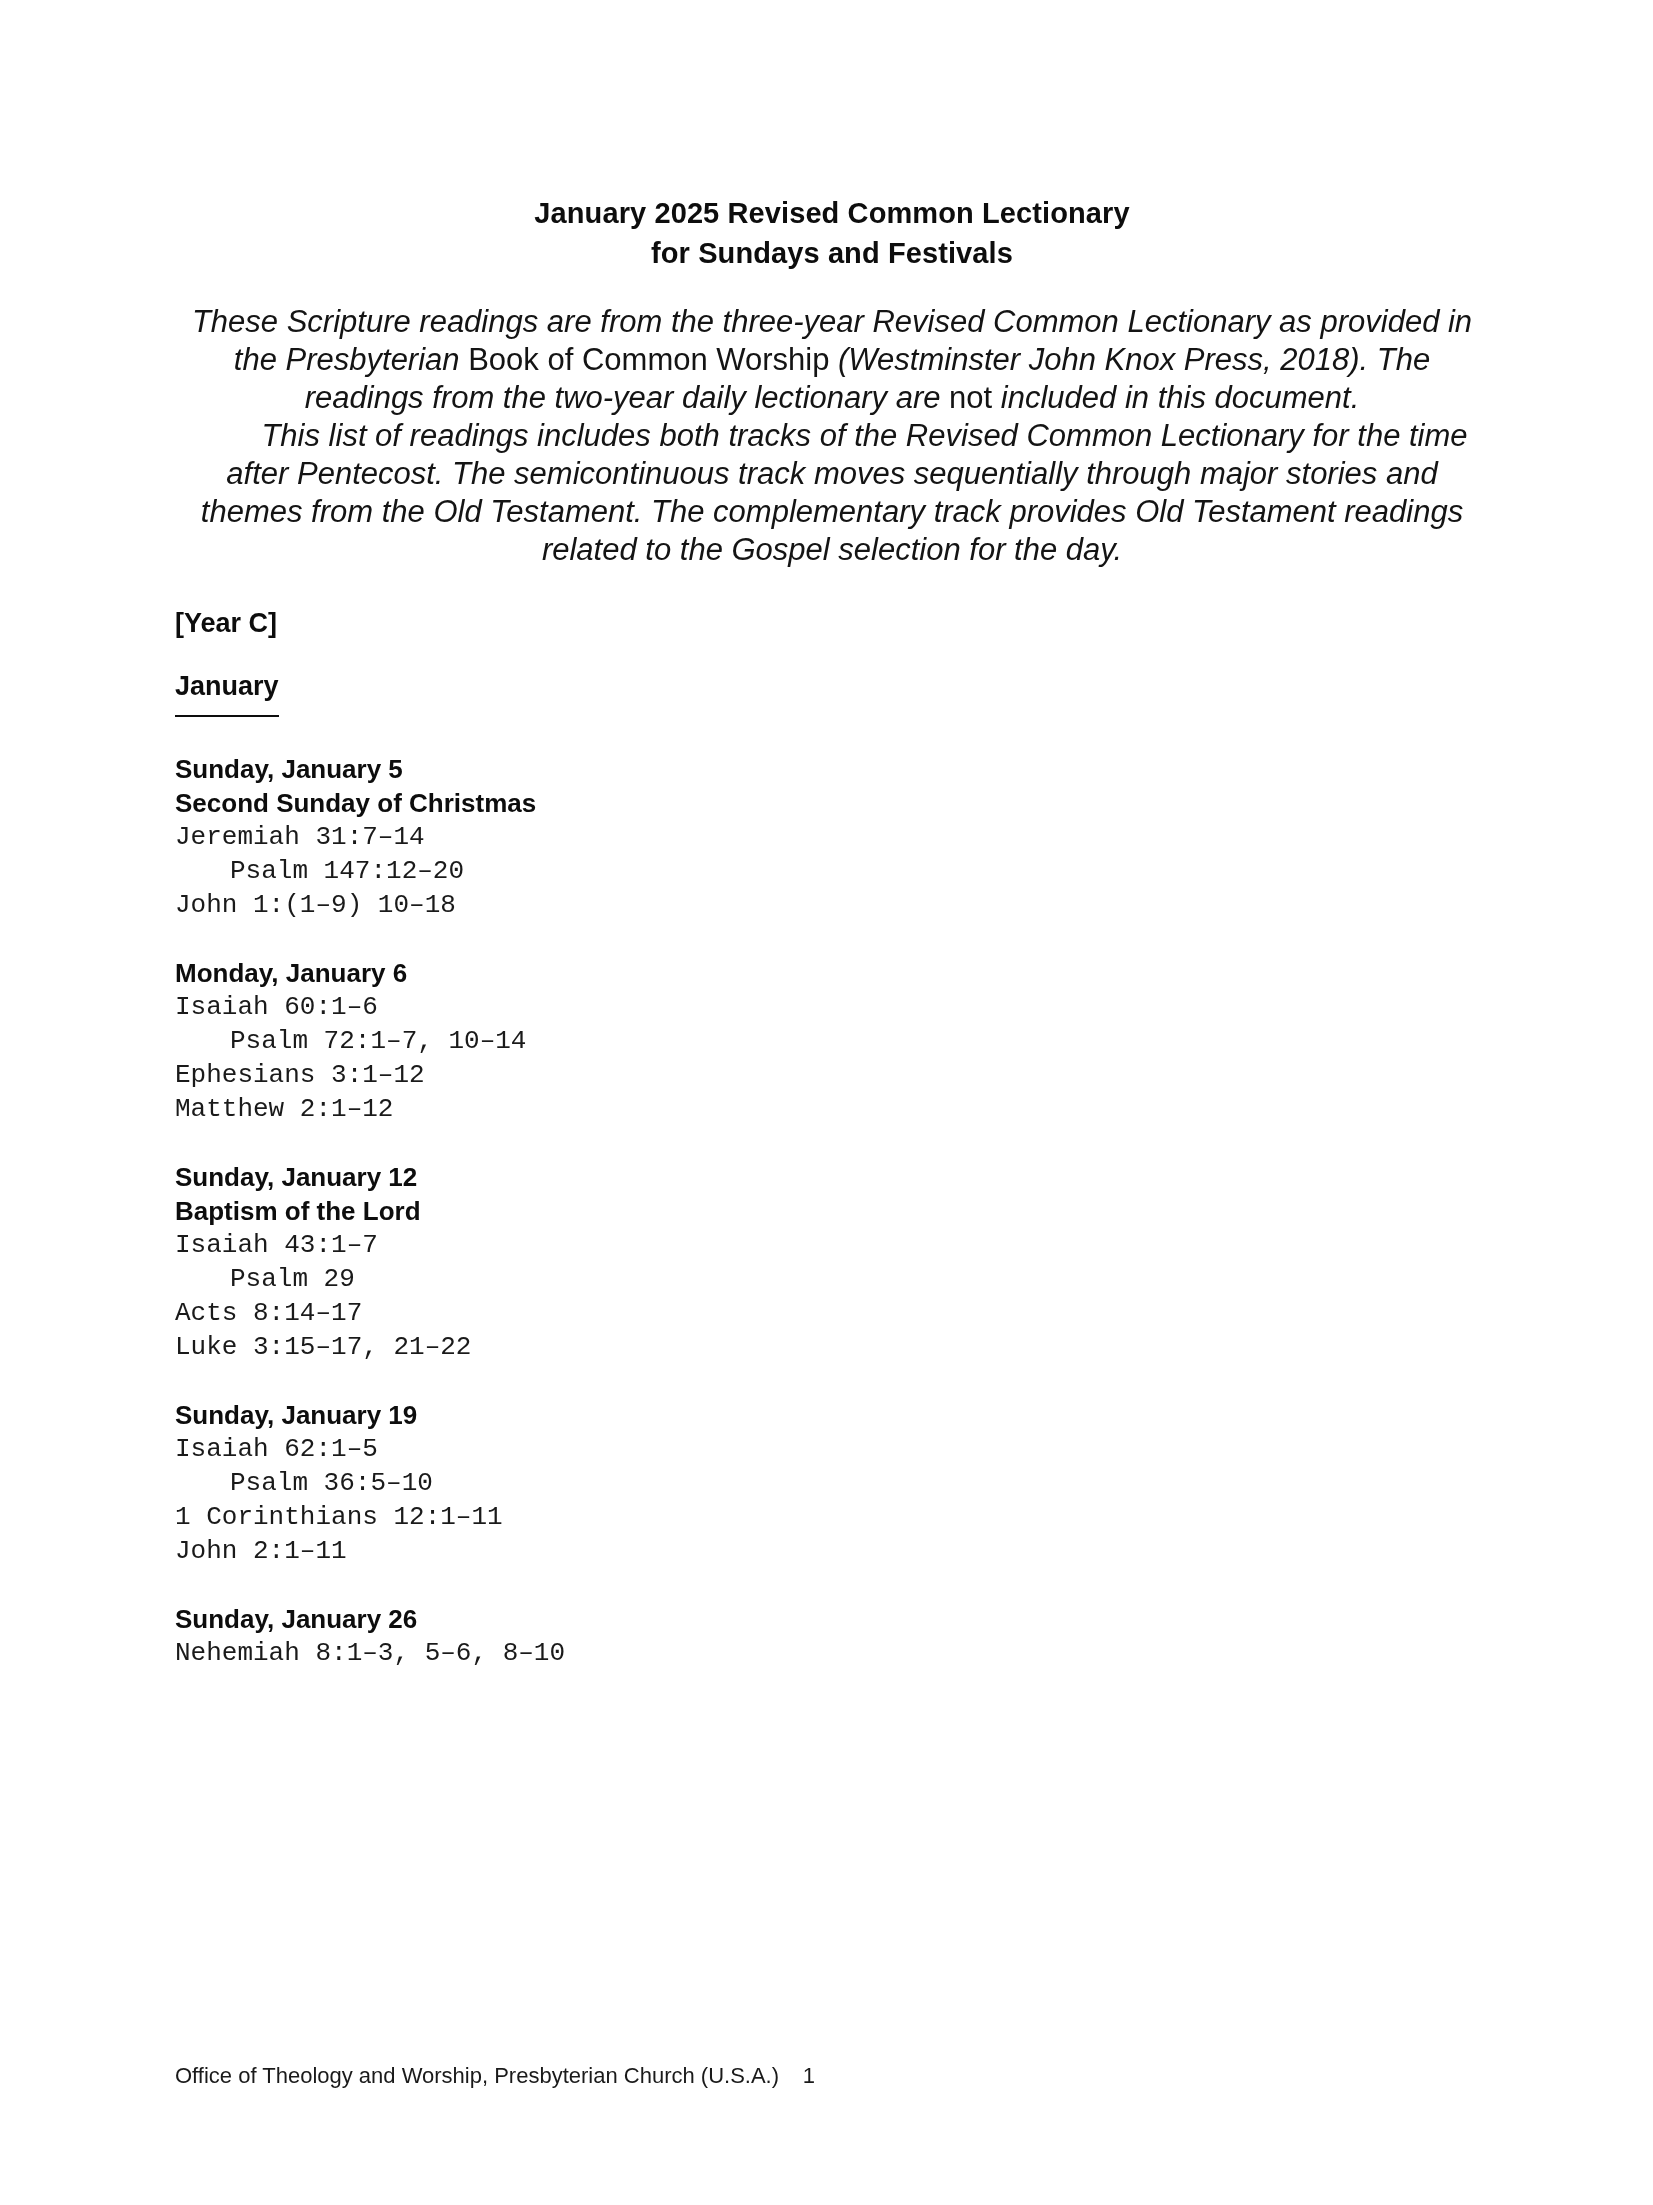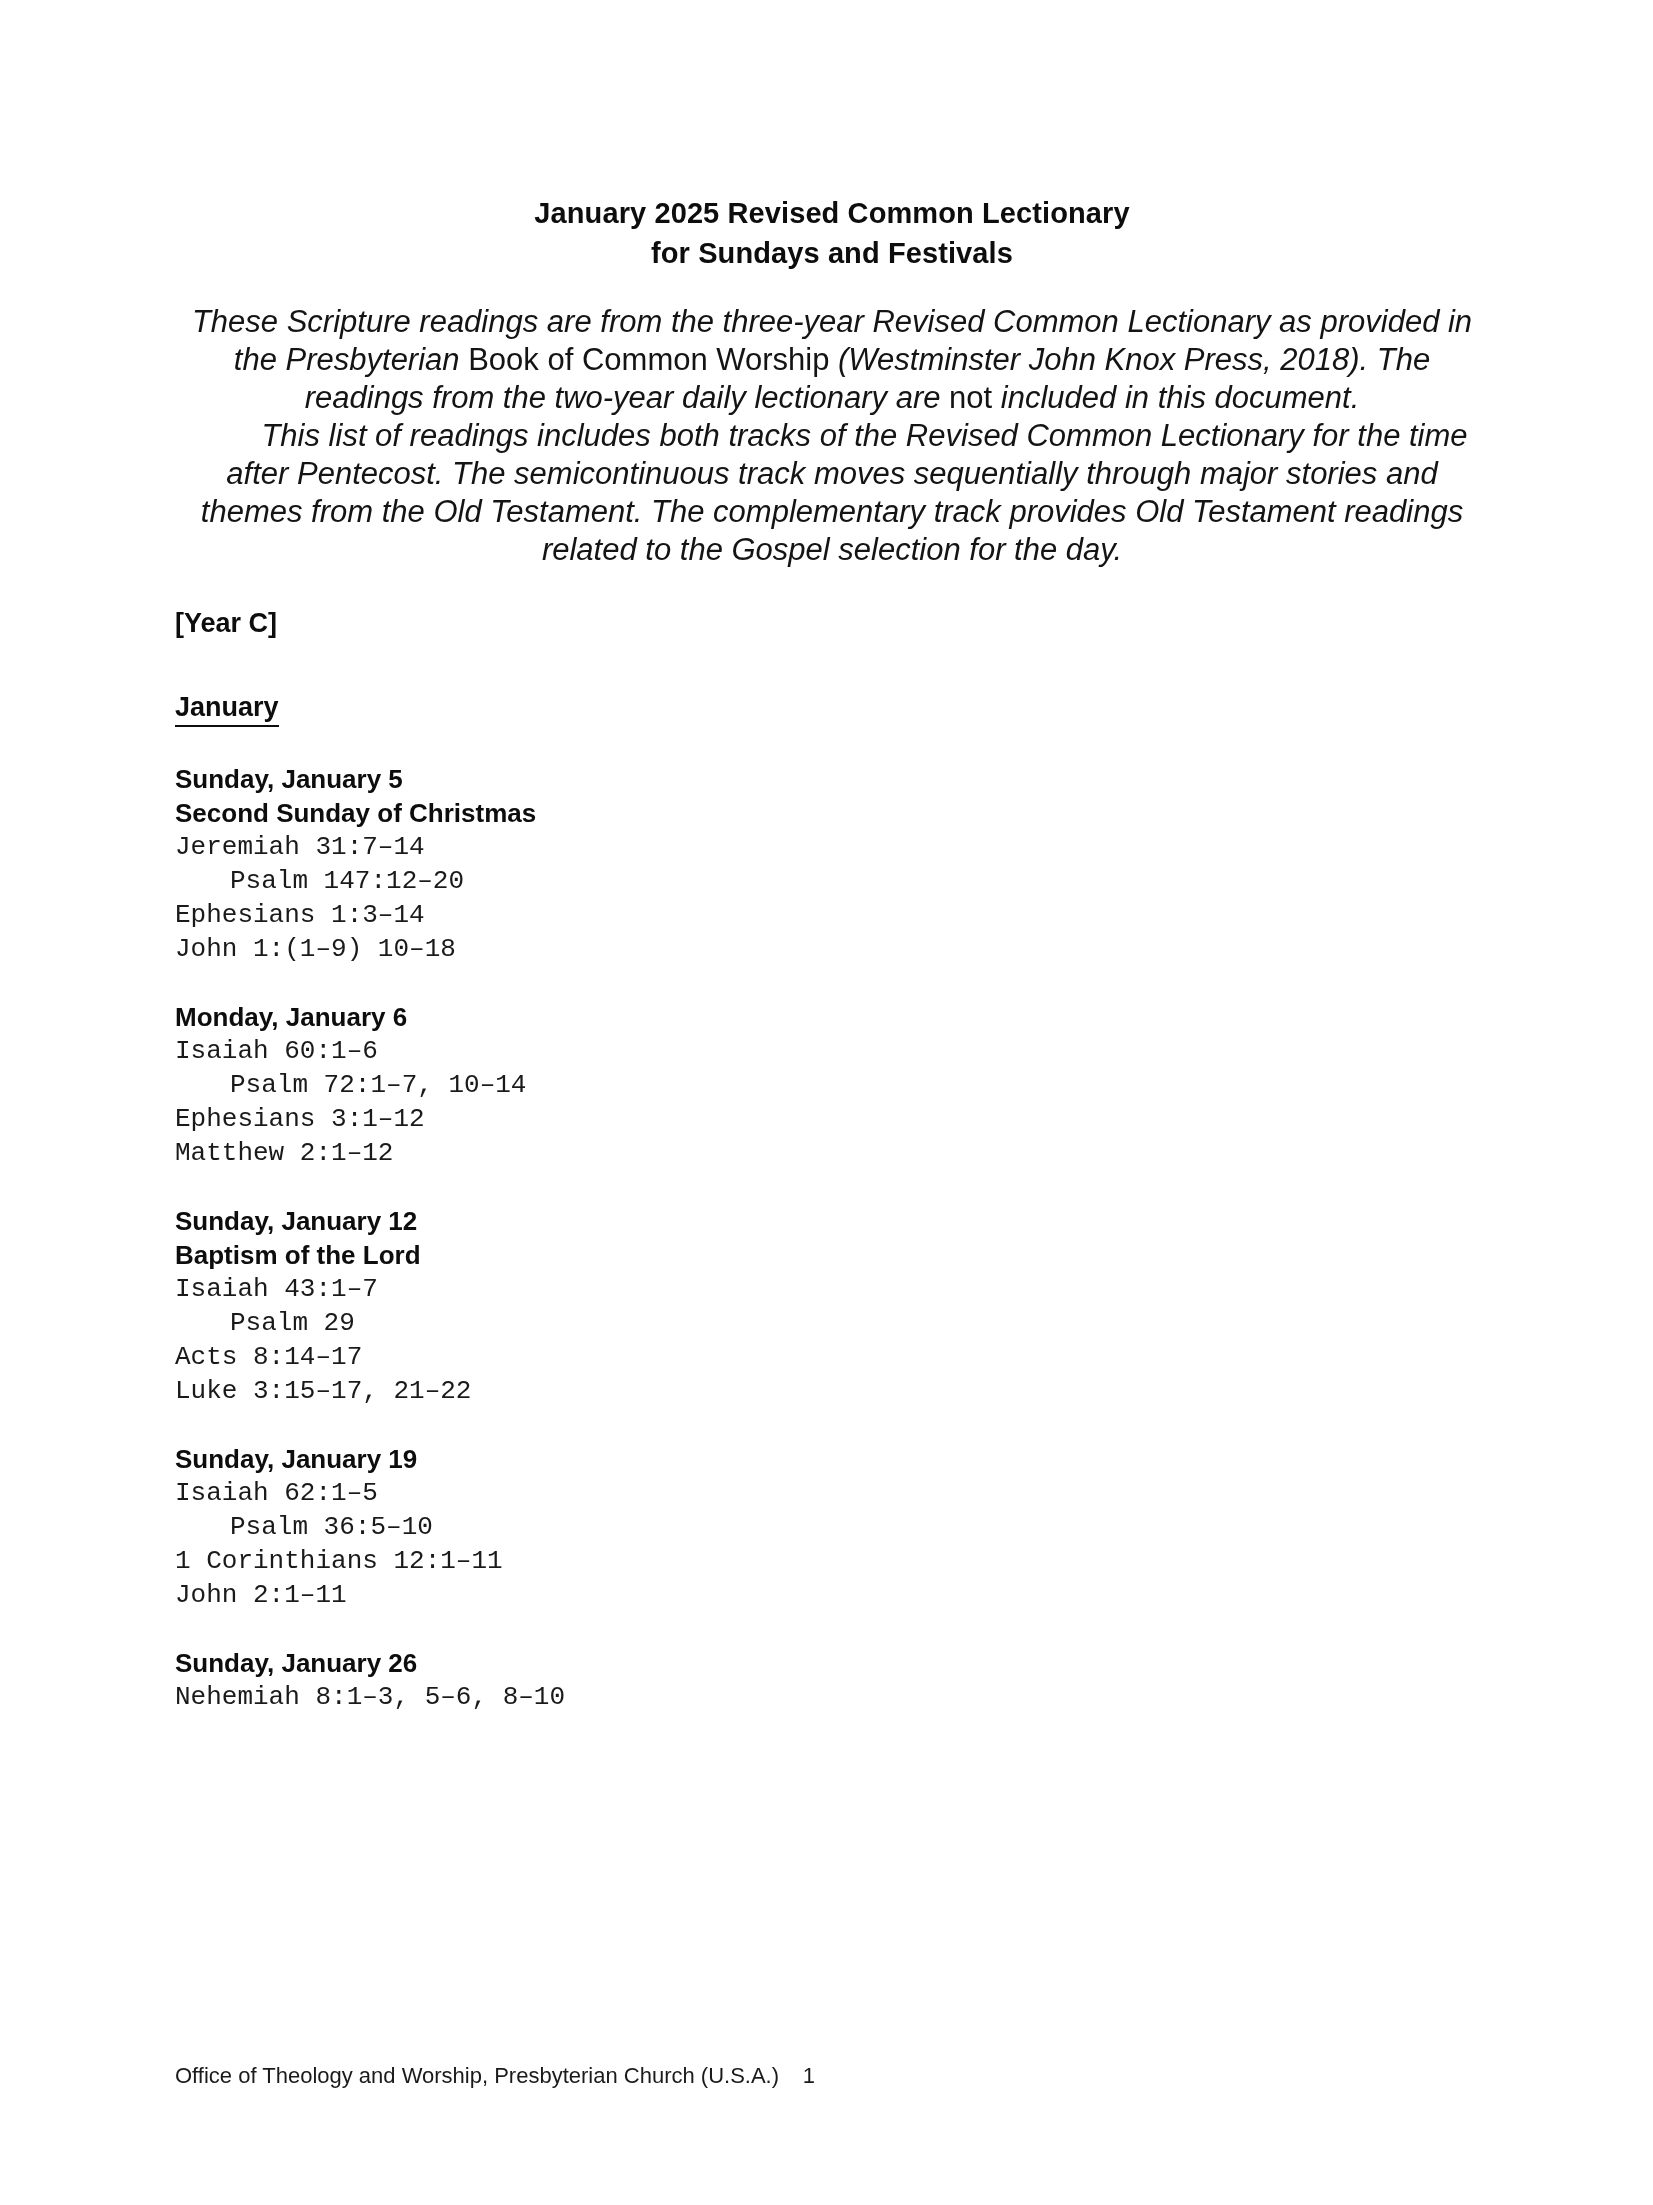--- a/index.html
+++ b/index.html
@@ -59,28 +59,28 @@
 
   
   .year-label {
     margin-top: 37px;
     font-size: 27px;
     line-height: 35px;
     font-weight: bold;
     color: #0d0d0d;
   }
   .month-label {
-    margin-top: 49px;
+    margin-top: 28px;
     font-size: 27px;
     line-height: 35px;
     font-weight: bold;
     color: #0d0d0d;
     display: inline-block;
     border-bottom: 2.4px solid #0d0d0d;
-    padding-bottom: 0;
+    padding-bottom: 11px;
   }
   .month-wrap { margin-top: 0; }
 
   
   .entries { margin-top: 35px; }
   .entry { margin-bottom: 34px; }
   .entry:last-child { margin-bottom: 0; }
 
   .entry-date,
   .entry-festival {
@@ -138,21 +138,20 @@
     <div class="month-wrap">
       <div class="month-label">January</div>
     </div>
 
     <div class="entries" id="entries-container">
         <div class="entry">
           <div class="entry-date">Sunday, January 5</div>
           <div class="entry-festival">Second Sunday of Christmas</div>
           <div class="reading">Jeremiah 31:7–14</div>
           <div class="reading indent">Psalm 147:12–20</div>
-          <div class="reading">Ephesians 1:3–14</div>
           <div class="reading">John 1:(1–9) 10–18</div>
         </div>
         <div class="entry">
           <div class="entry-date">Monday, January 6</div>
           <div class="reading">Isaiah 60:1–6</div>
           <div class="reading indent">Psalm 72:1–7, 10–14</div>
           <div class="reading">Ephesians 3:1–12</div>
           <div class="reading">Matthew 2:1–12</div>
         </div>
         <div class="entry">

